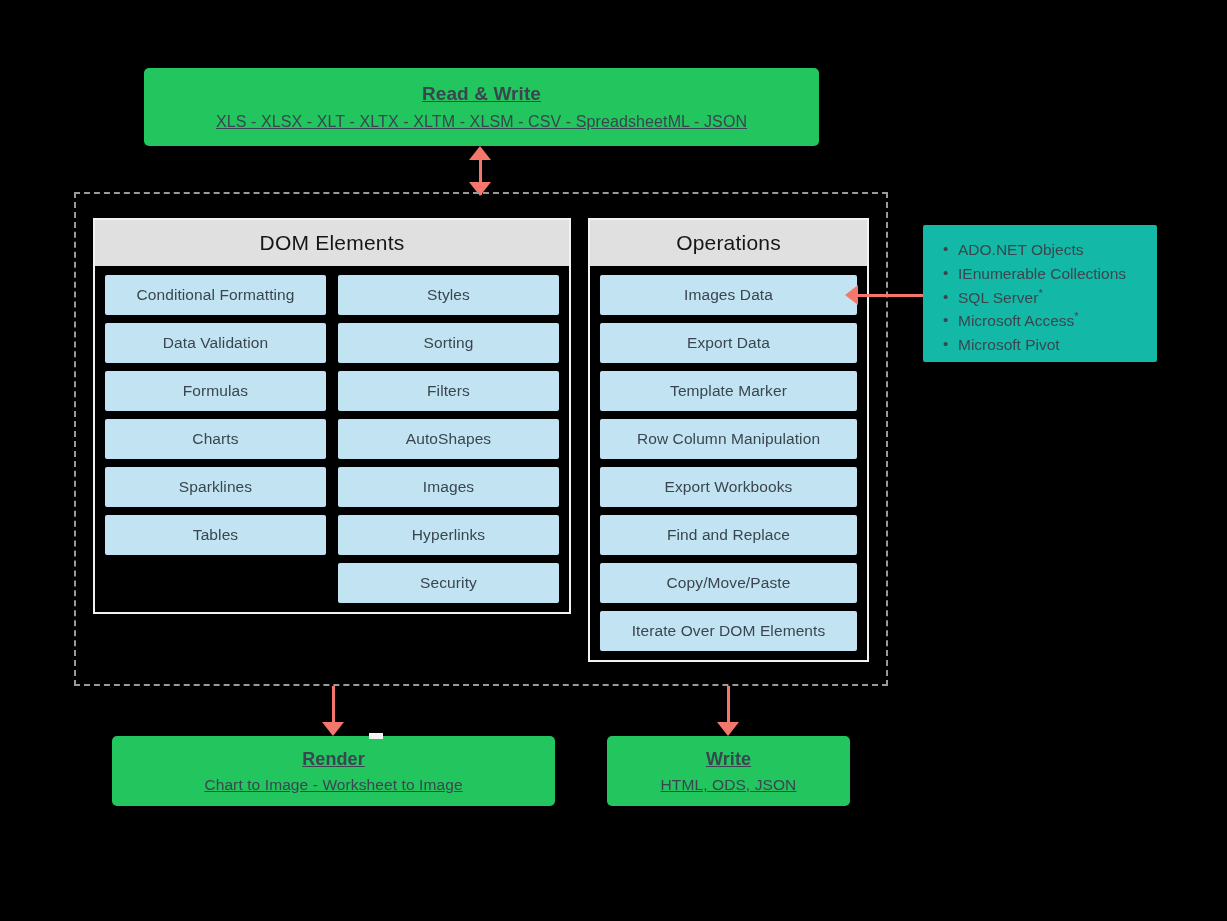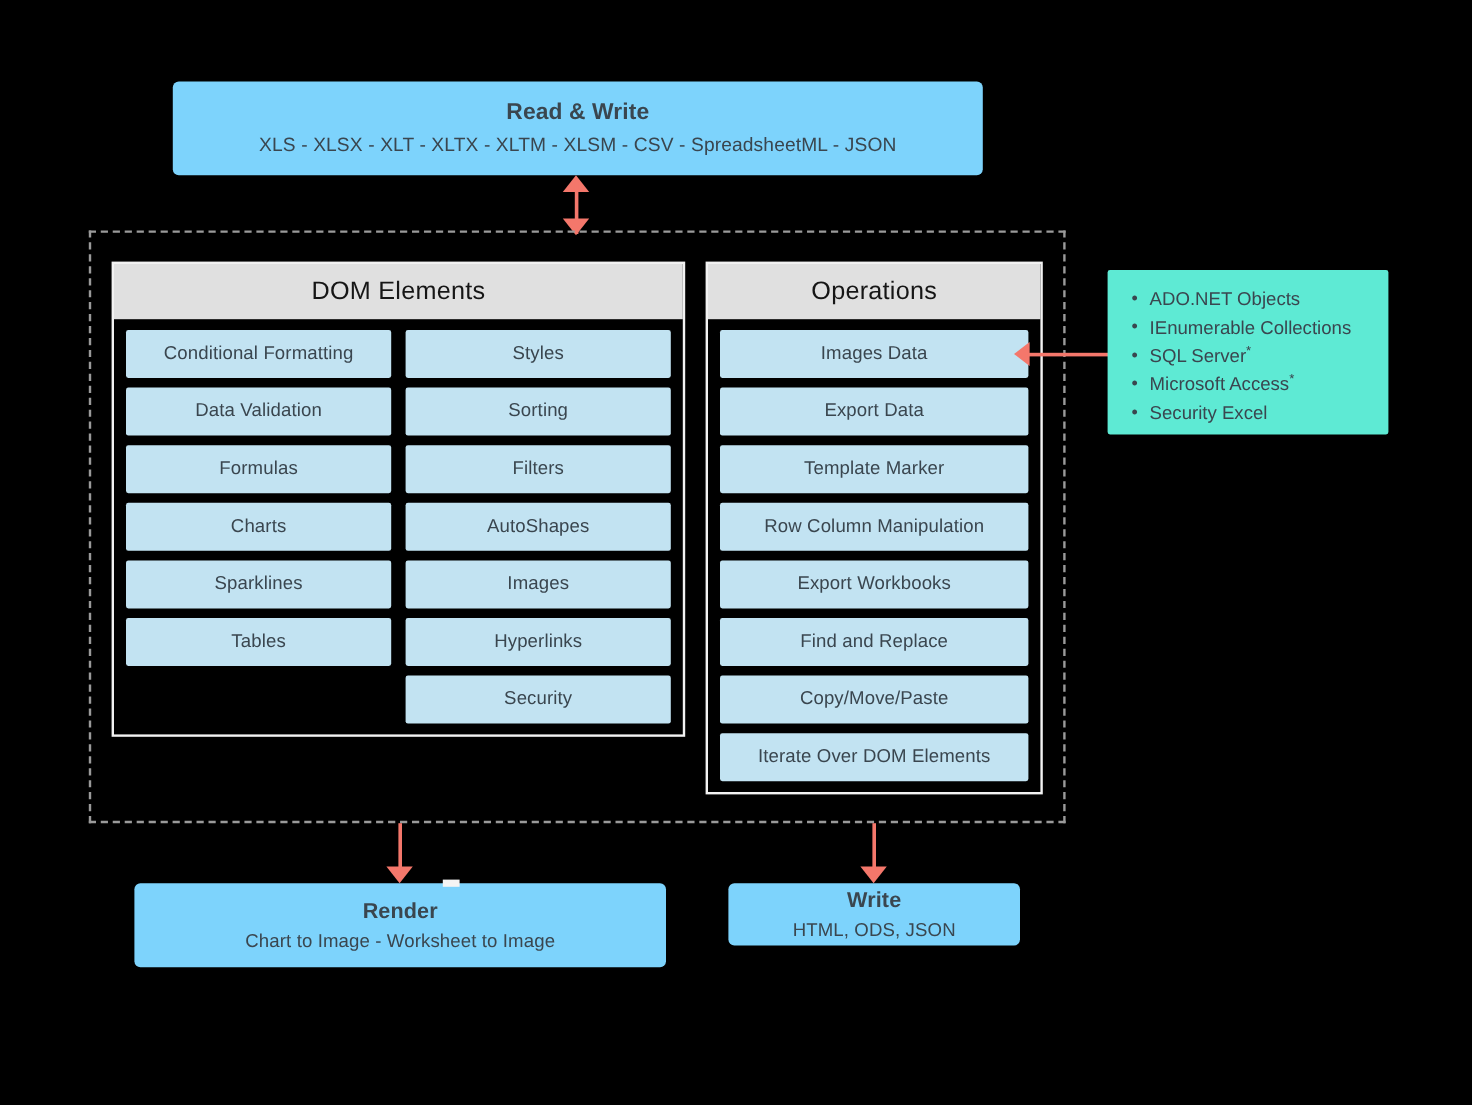--- a/index.html
+++ b/index.html
@@ -12,28 +12,29 @@
   }
   #stage {
     position: relative;
     width: 1227px;
     height: 921px;
     background: #000000;
   }
 
   
   .blue {
-    background: #7dd3fc;
+    background: #22c55e;
     color: #3a464f;
     border-radius: 4px;
     display: flex;
     flex-direction: column;
     align-items: center;
     justify-content: center;
     text-align: center;
+    text-decoration: underline;
   }
   .blue .ttl {
     font-weight: bold;
     font-size: 19px;
     color: #3a464f;
     letter-spacing: .1px;
   }
   .blue .sub {
     font-size: 16px;
     color: #3a464f;
@@ -97,21 +98,21 @@
 
   #dom-panel   { left: 93px;  top: 218px; width: 478px; }
   #ops-panel   { left: 588px; top: 218px; width: 281px; }
   #ops-panel .cell { height: 40px; }
 
   
   #sources {
     position: absolute;
     left: 923px; top: 225px;
     width: 234px; height: 137px;
-    background: #5eead4;
+    background: #14b8a6;
     padding: 13px 16px 13px 20px;
     border-radius: 2px;
   }
   #sources ul { list-style: none; }
   #sources li {
     font-size: 15.5px;
     color: #3a464f;
     line-height: 23.8px;
     position: relative;
     padding-left: 15px;
@@ -129,21 +130,21 @@
   
   #render {
     position: absolute;
     left: 112px; top: 736px;
     width: 443px; height: 70px;
     border-radius: 5px;
   }
   #write {
     position: absolute;
     left: 607px; top: 736px;
-    width: 243px; height: 52px;
+    width: 243px; height: 70px;
     border-radius: 5px;
   }
   #render .ttl, #write .ttl { font-size: 18px; }
   #render .sub, #write .sub { font-size: 15.5px; margin-top: 6px; }
 
   
   #render-notch {
     position: absolute;
     left: 369px; top: 733px;
     width: 14px; height: 6px;
@@ -266,21 +267,21 @@
 
   <div id="arr2-shaft" class="shaft-h"></div>
   <div id="arr2-head" class="head-left"></div>
 
   <div id="sources">
     <ul>
       <li><span>ADO.NET Objects</span></li>
       <li><span>IEnumerable Collections</span></li>
       <li><span>SQL Server</span><sup>*</sup></li>
       <li><span>Microsoft Access</span><sup>*</sup></li>
-      <li><span>Security Excel</span></li>
+      <li><span>Microsoft Pivot</span></li>
     </ul>
   </div>
 
   <div id="arr3-shaft" class="shaft-v"></div>
   <div id="arr3-head" class="head-down"></div>
   <div id="arr4-shaft" class="shaft-v"></div>
   <div id="arr4-head" class="head-down"></div>
 
   <div id="render" class="blue">
     <div class="ttl">Render</div>

